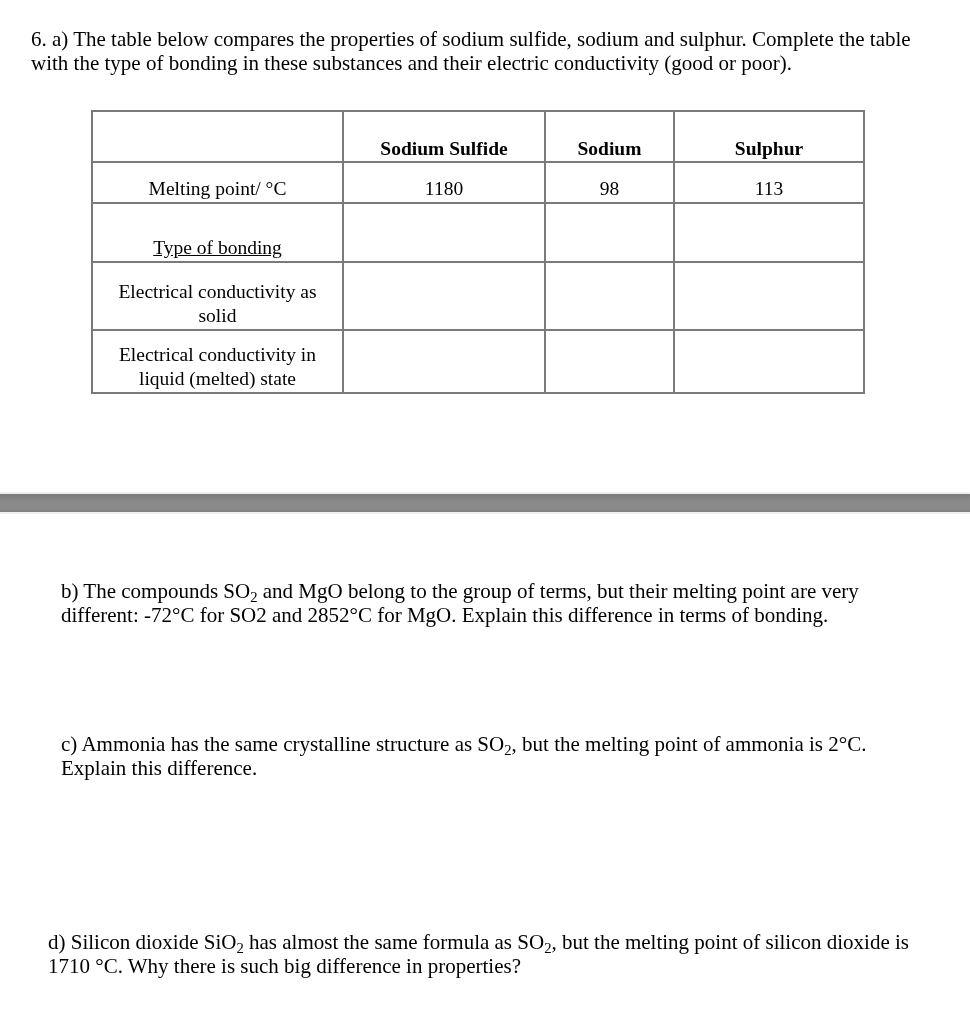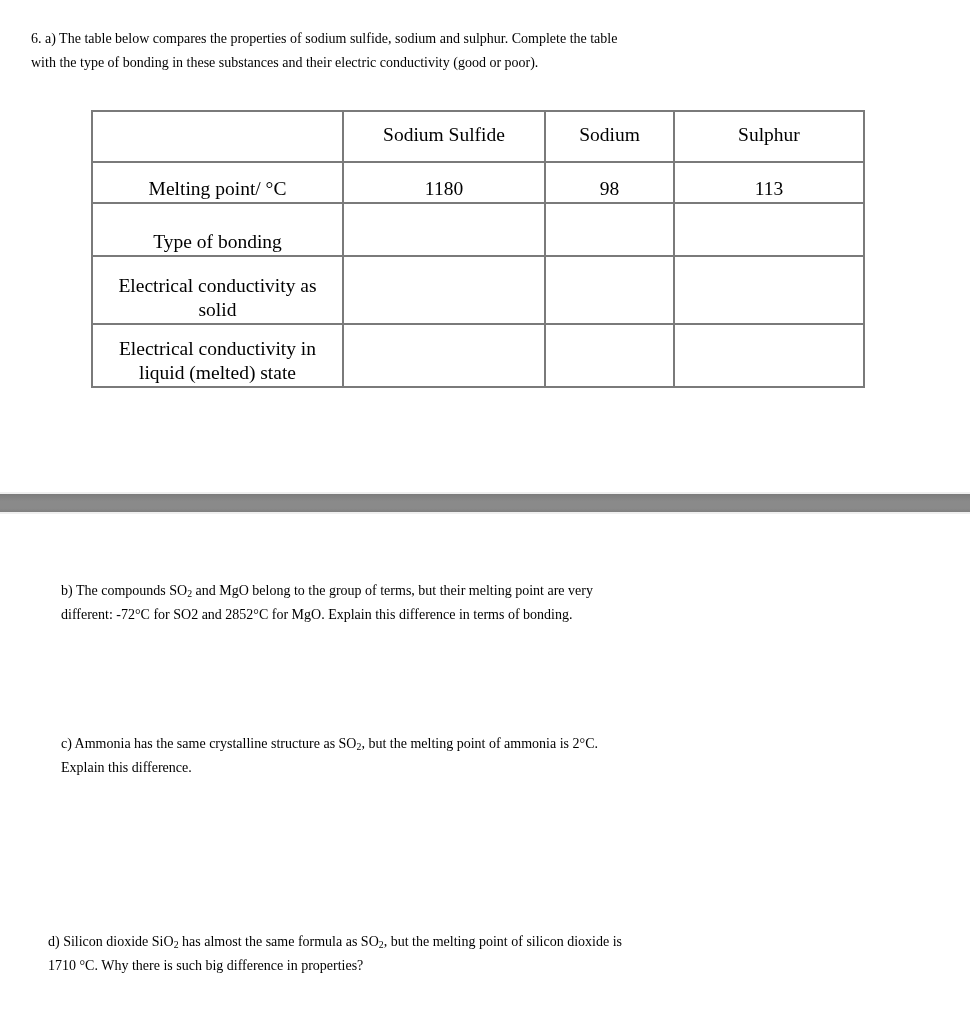--- a/index.html
+++ b/index.html
@@ -10,21 +10,21 @@
     body {
       width: 970px;
       height: 1024px;
       position: relative;
       overflow: hidden;
       font-family: "Liberation Serif", "DejaVu Serif", serif;
       color: #000;
     }
     .para {
       position: absolute;
-      font-size: 14px;
+      font-size: 21px;
       line-height: 24px;
       margin: 0;
       white-space: nowrap;
     }
     #q-a { left: 31px; top: 27px; }
     #q-b { left: 61px; top: 579px; }
     #q-c { left: 61px; top: 732px; }
     #q-d { left: 48px; top: 930px; }
 
     table.props {
@@ -37,34 +37,34 @@
     }
     table.props td, table.props th {
       border: 2px solid #7a7a7a;
       padding: 0;
       text-align: center;
       vertical-align: bottom;
       font-size: 19.5px;
       line-height: 24px;
     }
     table.props th {
-      font-weight: normal;
-      padding-bottom: 14px;
+      font-weight: bold;
+      padding-bottom: 0;
       border-radius: 22px;
     }
     table.props td.label {
       padding-bottom: 1px;
     }
     col.c0 { width: 251px; }
     col.c1 { width: 202px; }
     col.c2 { width: 129px; }
     col.c3 { width: 190px; }
     tr.r-head { height: 51px; }
     tr.r-mp   { height: 41px; }
-    tr.r-bond { height: 53px; }
+    tr.r-bond { height: 59px; text-decoration: underline; }
     tr.r-sol  { height: 68px; }
     tr.r-liq  { height: 63px; }
 
     .divider-bar {
       position: absolute;
       left: 0;
       top: 494px;
       width: 970px;
       height: 18px;
       background: linear-gradient(to bottom, #7b7b7b 0%, #8a8a8a 40%, #8a8a8a 80%, #7f7f7f 100%);

